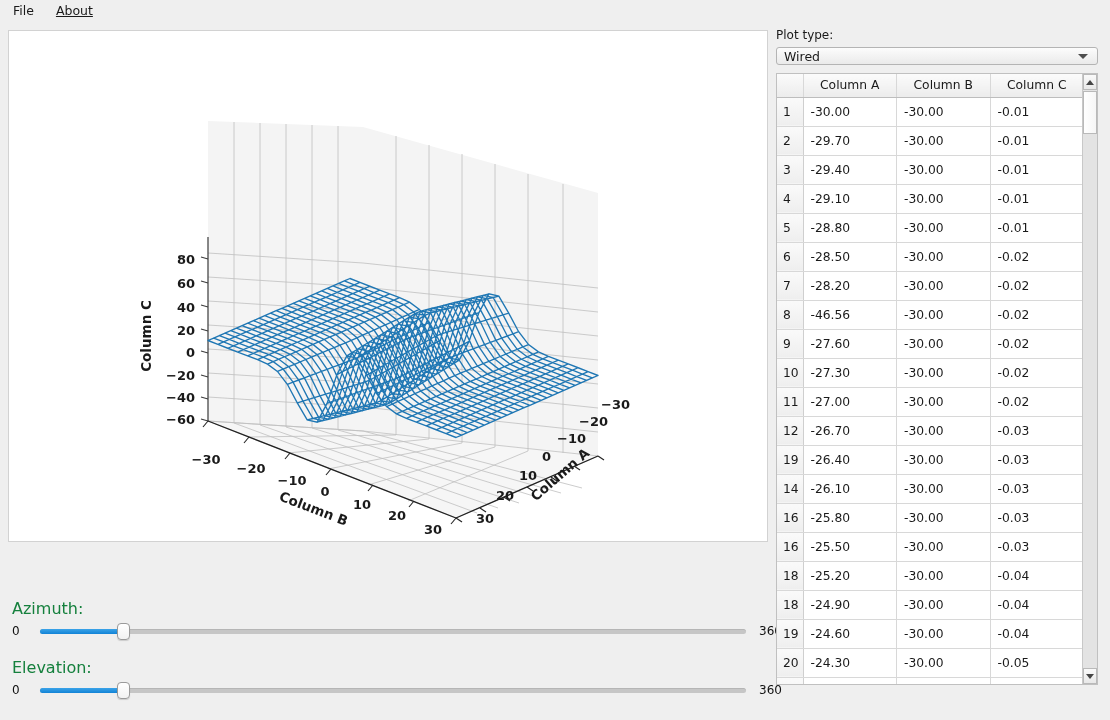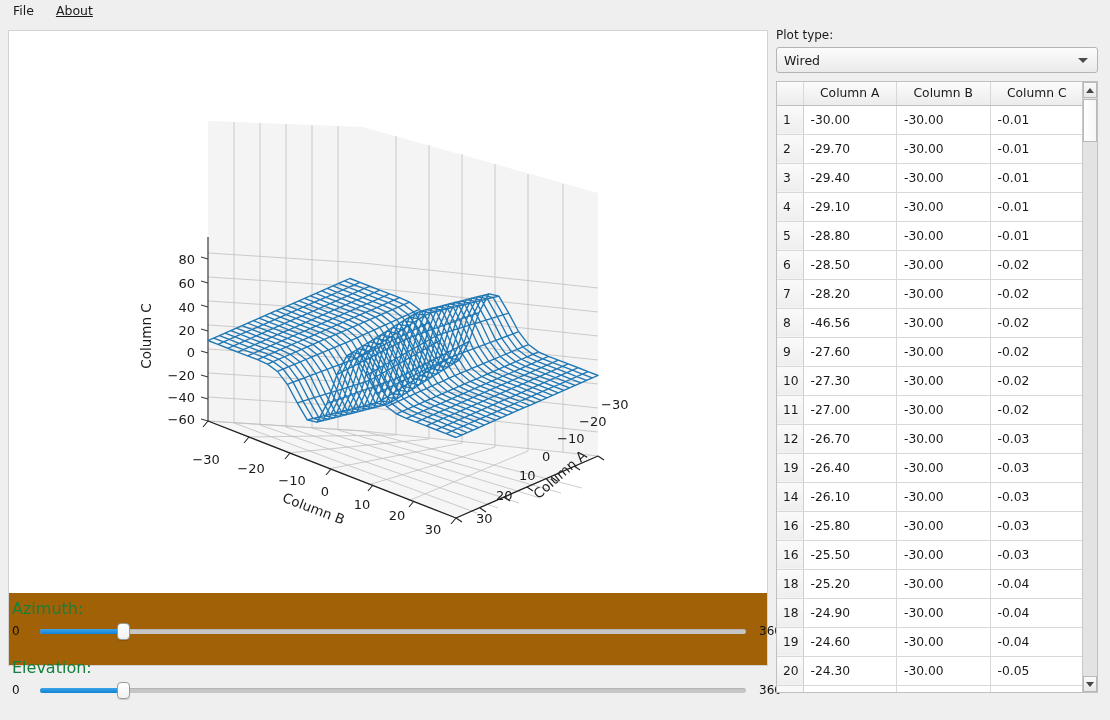--- a/index.html
+++ b/index.html
@@ -17,25 +17,26 @@
     position: absolute; left: 0; top: 0; width: 1110px; height: 20px;
     background: #efefef; display: flex; align-items: flex-end;
     font-size: 12.5px; color: #1a1a1a;
   }
   .menu-item { padding: 2px 9px; margin-left: 4px; cursor: default; white-space: nowrap; }
   .menu-item .mn { text-decoration: underline; margin-top: 24px; }
 
   
   .plot-panel {
     position: absolute; left: 8px; top: 30px;
-    width: 760px; height: 636px;
-    background: #a16207;
+    width: 760px; height: 512px;
+    background: #f0abfc;
     border: 1px solid #d2d2d2;
     box-sizing: border-box;
     overflow: hidden;
+    font-weight: bold;
   }
   .plot-canvas { position: absolute; left: 0; top: 0; width: 758px; height: 562px; }
 
   
   .slider-block { position: absolute; left: 0; }
   .slider-label { font-size: 16px; color: #15803d; margin-bottom: 4px; }
   .slider-row { display: flex; align-items: center; width: 770px; }
   .slider-end { font-size: 12px; color: #111; width: 22px; }
   .slider-end.right { text-align: right; width: 30px; margin-left: 6px; }
   .slider-track-wrap {
@@ -58,21 +59,21 @@
     background: linear-gradient(#ffffff, #f2f2f2);
     border: 1px solid #9a9a9a; border-radius: 4px;
     box-shadow: 0 1px 1px rgba(0,0,0,.15);
     box-sizing: border-box;
   }
 
   
   .right-panel { position: absolute; left: 776px; top: 28px; width: 326px; }
   .plottype-label { font-size: 12px; color: #1a1a1a; margin-bottom: 5px; }
   .combo {
-    position: relative; width: 322px; height: 26px;
+    position: relative; width: 322px; height: 18px;
     background: linear-gradient(#fcfcfc, #eaeaea);
     border: 1px solid #b4b4b4; border-radius: 3px;
     box-sizing: border-box; display: flex; align-items: center;
     font-size: 12.5px; color: #1a1a1a; padding-left: 7px;
   }
   .combo-arrow {
     position: absolute; right: 9px; top: 50%; margin-top: -2px;
     width: 0; height: 0;
     border-left: 5px solid transparent; border-right: 5px solid transparent;
     border-top: 5px solid #4d4d4d;

